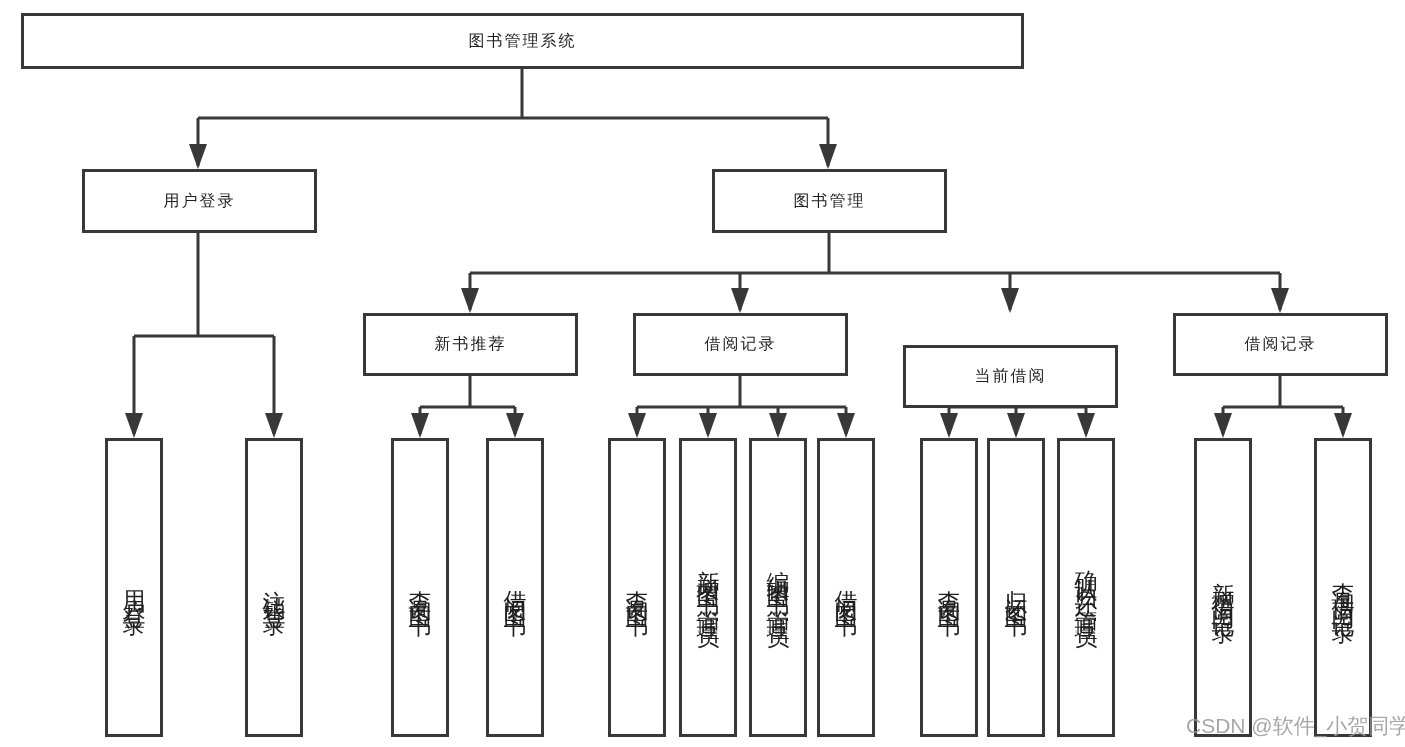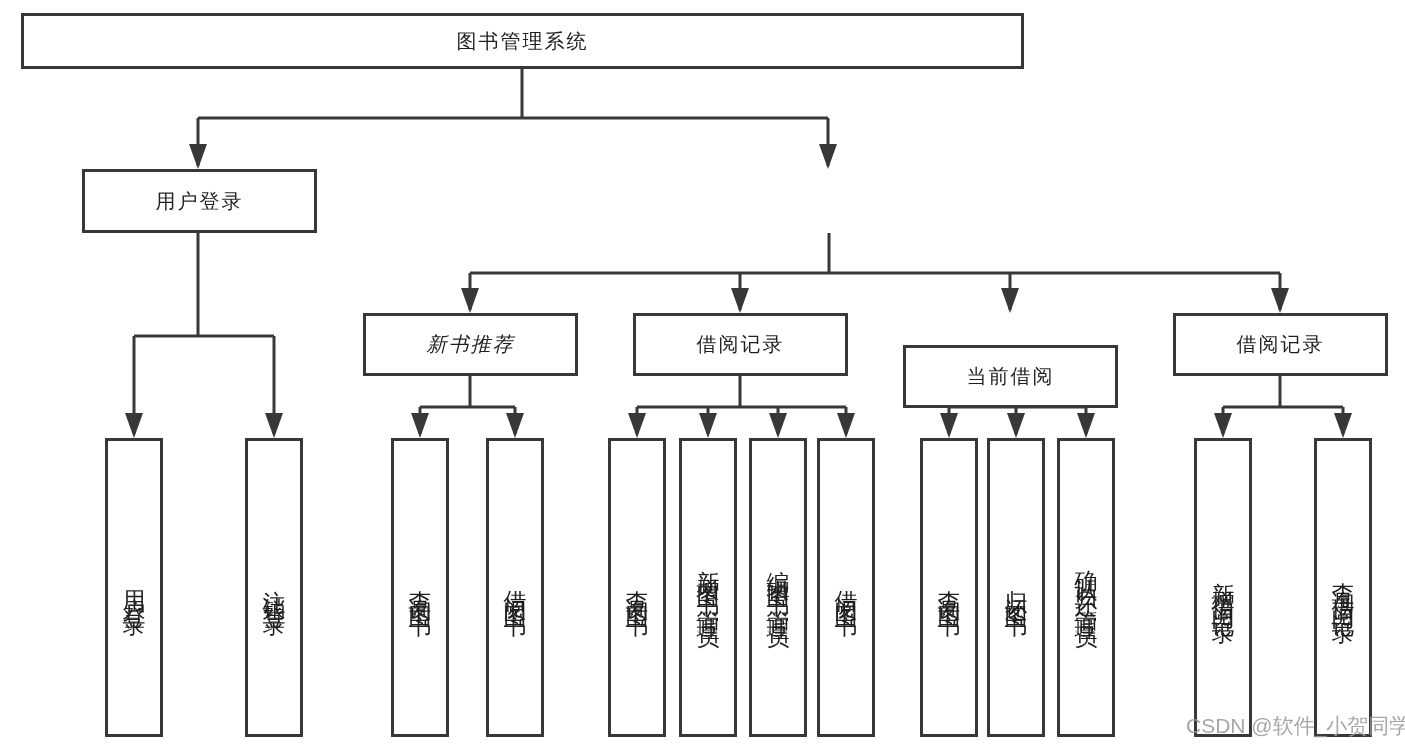--- a/index.html
+++ b/index.html
@@ -6,21 +6,21 @@
     --line:#383838; --box-border:#383838; --box-bg:#ffffff;
     --text:#1f1f1f; --watermark:#9b9b9b; --bg:#ffffff;
   }
   html,body{margin:0;padding:0;}
   body{background:var(--bg);font-family:"Liberation Sans","DejaVu Sans",sans-serif;}
   #canvas{position:relative;width:1405px;height:747px;background:var(--bg);overflow:hidden;}
   #connectors{position:absolute;left:0;top:0;width:1405px;height:747px;}
   .node{
     position:absolute;background:var(--box-bg);border:3px solid var(--box-border);
     box-sizing:border-box;display:flex;align-items:center;justify-content:center;
-    color:var(--text);font-size:20px;letter-spacing:2px;white-space:nowrap;
+    color:var(--text);font-size:16px;letter-spacing:2px;white-space:nowrap;
   }
   .vnode{
     writing-mode:vertical-rl;text-orientation:mixed;
     font-size:23px;letter-spacing:8px;line-height:1;white-space:normal;
   }
   #watermark{
     position:absolute;left:1186px;top:712px;width:210px;
     font-size:21px;color:var(--watermark);opacity:.88;white-space:nowrap;z-index:5;
     letter-spacing:0;
     text-align:center;
@@ -74,22 +74,25 @@
     </g>
   </svg>
 
   <div class="node" style="left:21px;top:13px;width:1003px;height:56px;">
     <span>图书管理系统</span>
   </div>
 
   <div class="node" style="left:82px;top:169px;width:235px;height:64px;">
     <span>用户登录</span>
   </div>
+  <div class="node" style="left:712px;top:169px;width:235px;height:64px;">
+    <span>图书管理</span>
+  </div>
 
-  <div class="node" style="left:363px;top:313px;width:215px;height:63px;font-style:italic;">
+  <div class="node" style="left:363px;top:313px;width:215px;height:63px;">
     <span>新书推荐</span>
   </div>
   <div class="node" style="left:633px;top:313px;width:215px;height:63px;">
     <span>借阅记录</span>
   </div>
   <div class="node" style="left:903px;top:313px;width:215px;height:63px;margin-top:32px;">
     <span>当前借阅</span>
   </div>
   <div class="node" style="left:1173px;top:313px;width:215px;height:63px;">
     <span>借阅记录</span>

